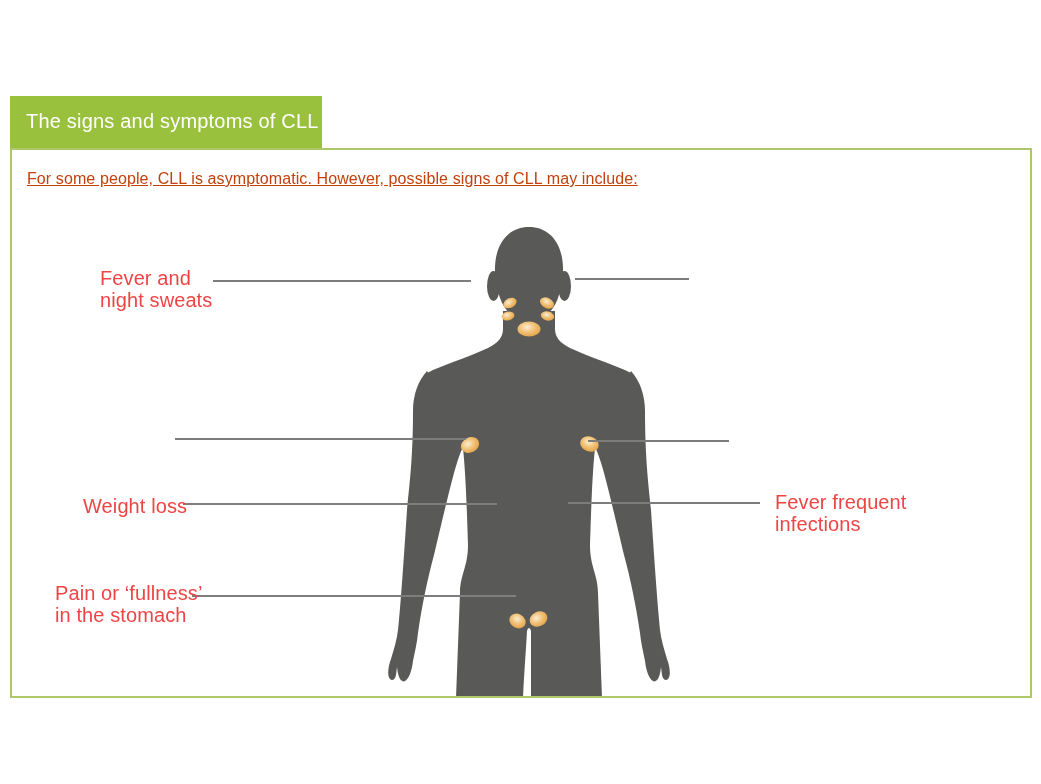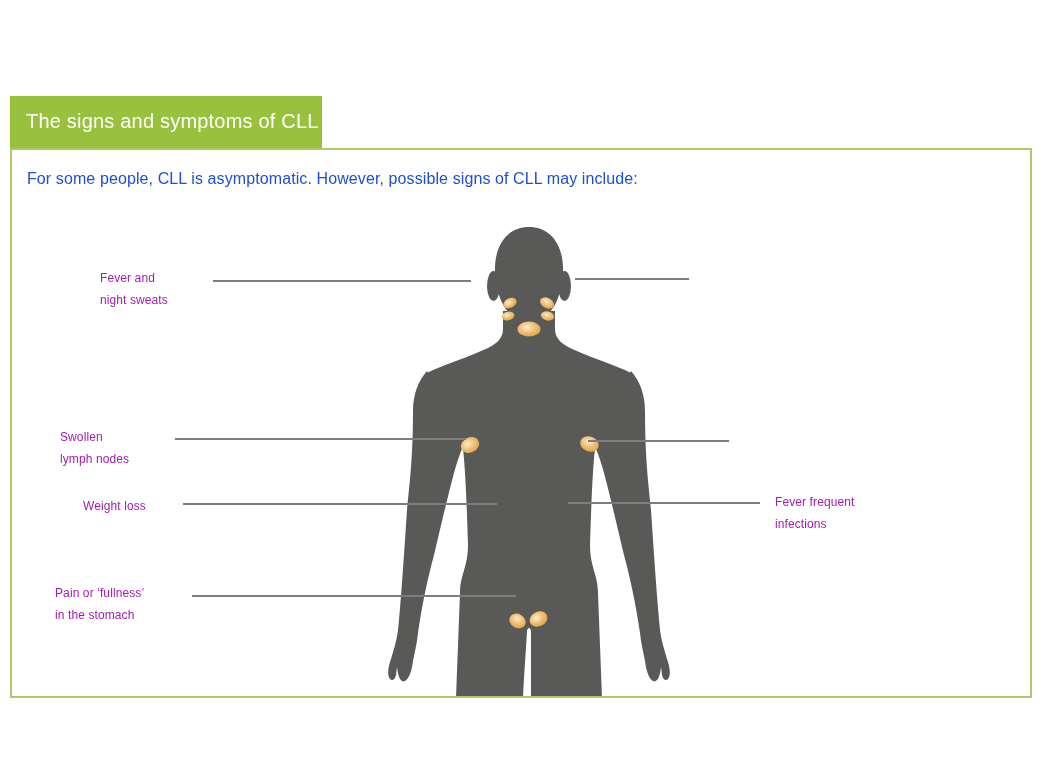--- a/index.html
+++ b/index.html
@@ -13,25 +13,25 @@
   }
 
   .panel{
     position:absolute;left:10px;top:148px;width:1022px;height:550px;
     border:2px solid #aec768;background:#ffffff;box-sizing:border-box;
     overflow:hidden;
   }
 
   .intro{
     position:absolute;left:15px;top:20px;
-    font-size:16px;color:#1d4ed8;letter-spacing:.1px;
+    font-size:16px;color:#c2410c;letter-spacing:.1px;text-decoration:underline;
   }
 
   .label{
-    position:absolute;font-size:12px;line-height:21.5px;color:#a21caf;
+    position:absolute;font-size:20px;line-height:21.5px;color:#ef4444;
     white-space:pre-line;letter-spacing:.1px;z-index:3;
   }
   .label-fever{left:88px;top:118px;}
   .label-bruising{left:691px;top:118px;}
   .label-swollen{left:48px;top:277px;}
   .label-fatigue{left:733px;top:280px;}
   .label-weight{left:71px;top:346px;}
   .label-infections{left:763px;top:342px;}
   .label-pain{left:43px;top:433px;}
 
@@ -140,21 +140,19 @@
   <div class="lead-line line-fever"></div>
   <div class="lead-line line-bruising"></div>
   <div class="lead-line line-swollen"></div>
   <div class="lead-line line-fatigue"></div>
   <div class="lead-line line-weight"></div>
   <div class="lead-line line-infections"></div>
   <div class="lead-line line-pain"></div>
 
   <div class="label label-fever">Fever and
 night sweats</div>
-  <div class="label label-swollen">Swollen
-lymph nodes</div>
   <div class="label label-weight">Weight loss</div>
   <div class="label label-infections">Fever frequent
 infections</div>
   <div class="label label-pain">Pain or ‘fullness’
 in the stomach</div>
 
 </div>
 
 </body></html>

